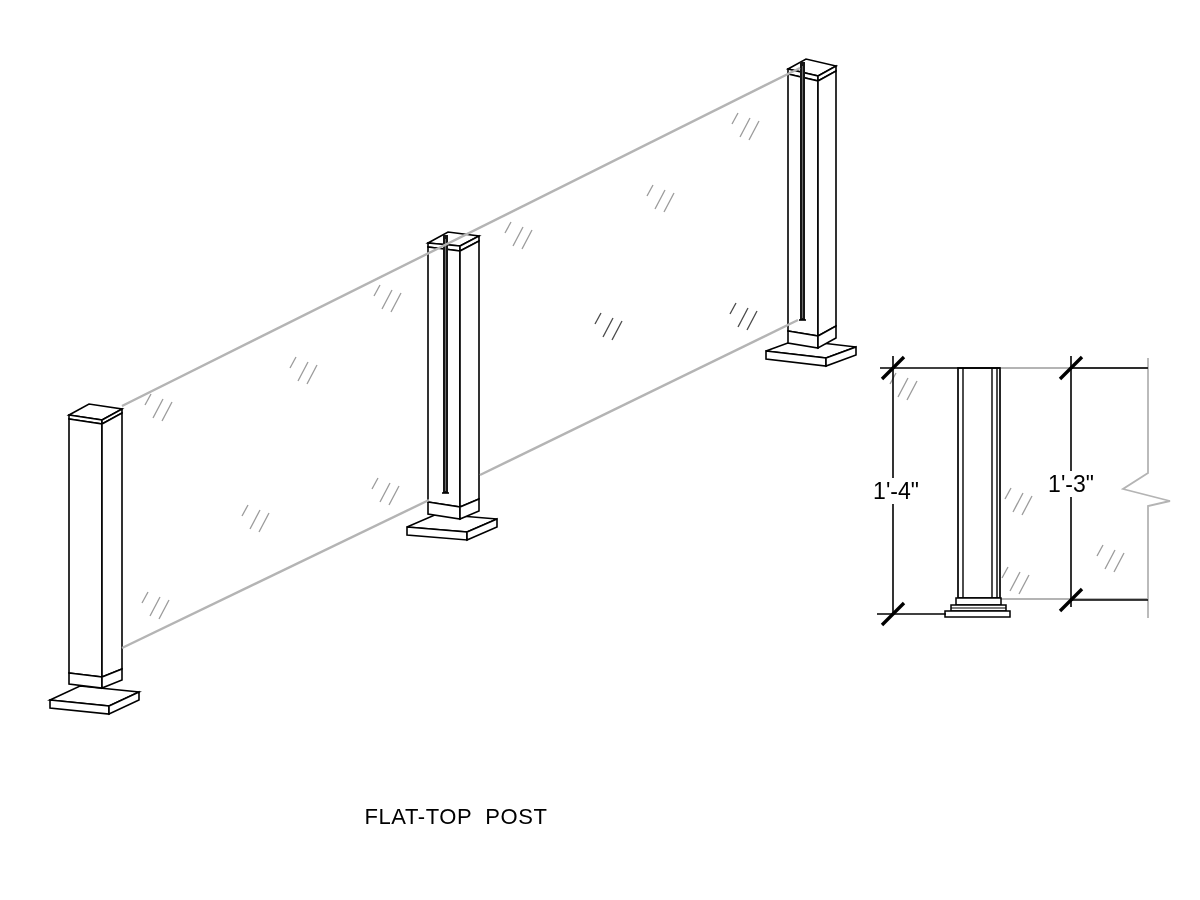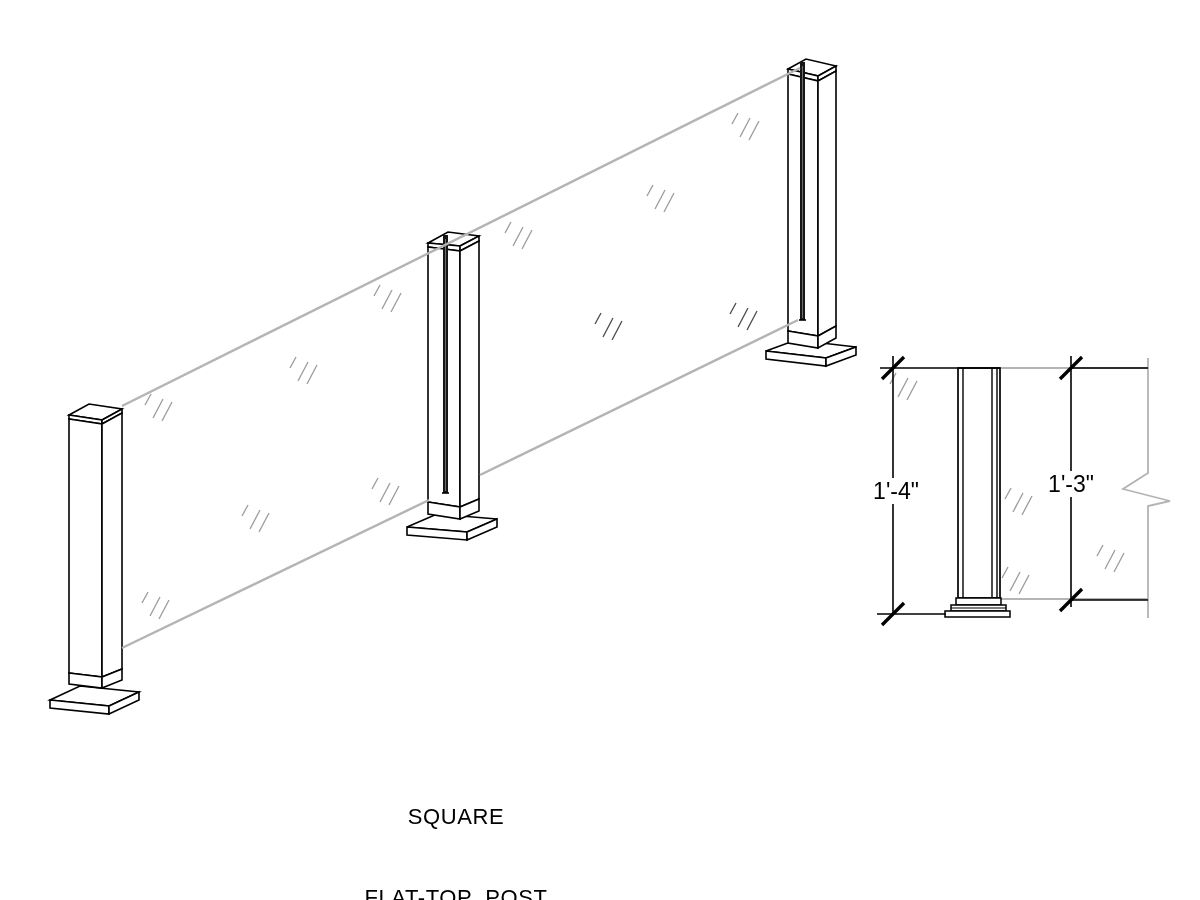--- a/index.html
+++ b/index.html
@@ -203,16 +203,15 @@
           <line x1="1071" y1="600" x2="1148" y2="600" stroke="#000000" stroke-width="1.6"></line>
           <line x1="1071" y1="356" x2="1071" y2="607" stroke="#000000" stroke-width="1.6"></line>
           <line x1="1060" y1="379" x2="1082" y2="357" stroke="#000000" stroke-width="3.4"></line>
           <line x1="1060" y1="611" x2="1082" y2="589" stroke="#000000" stroke-width="3.4"></line>
           <rect x="1046" y="471" width="50" height="26" fill="#ffffff"></rect>
           <text x="1071" y="492" text-anchor="middle" class="dim-label-text">1'-3"</text>
         </g>
       </g>
     </svg>
   <div class="title-block">
-    <div>SQUARE</div>
     <div>FLAT-TOP  POST</div>
   </div>
 </div>
 
 </body></html>

